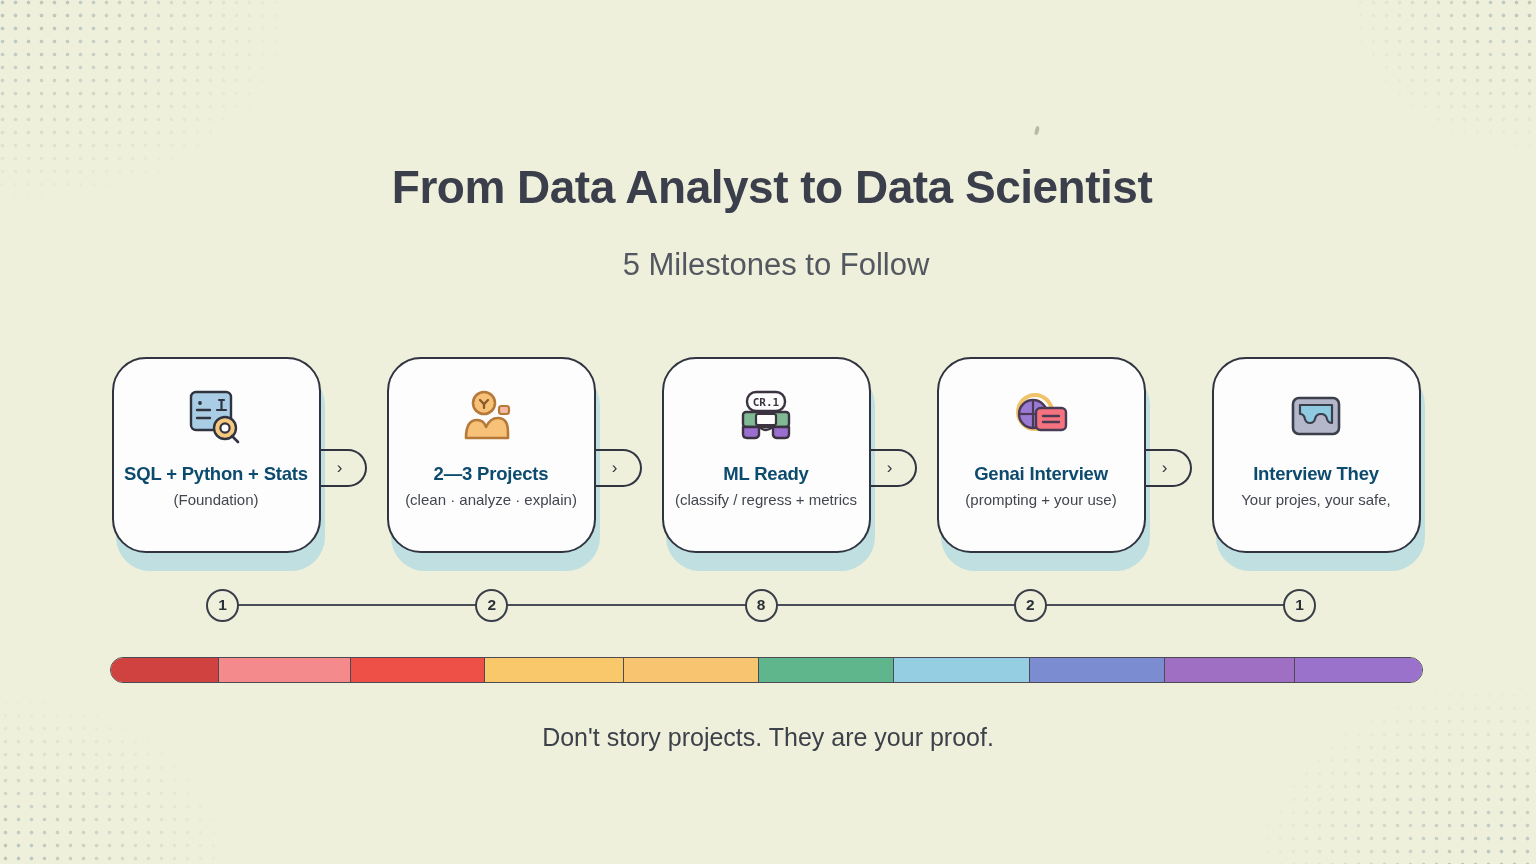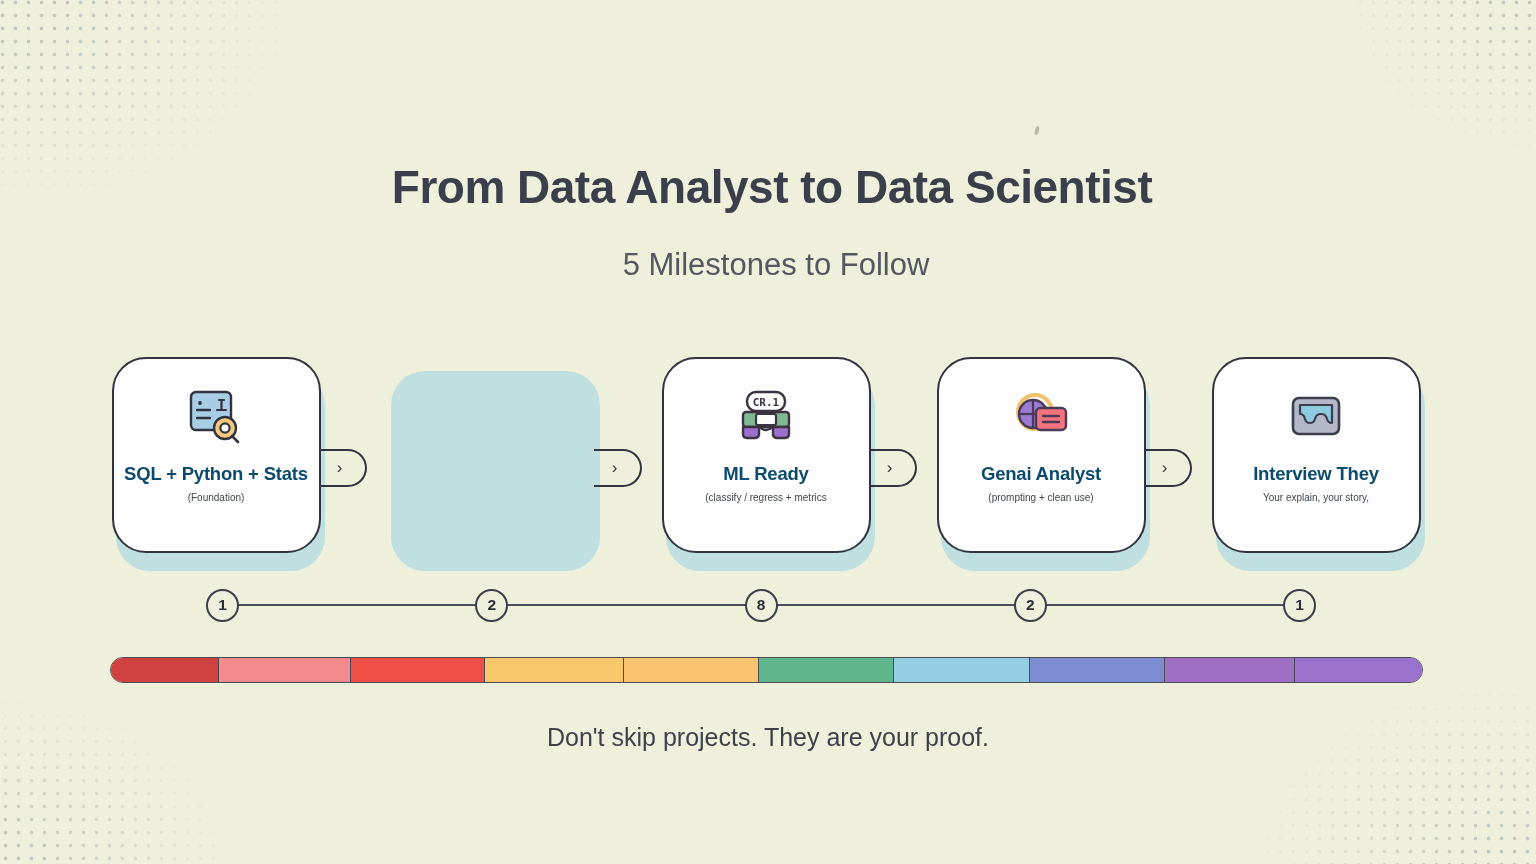--- a/index.html
+++ b/index.html
@@ -116,21 +116,21 @@
     font-weight: 700;
     color: #0c4a6e;
     letter-spacing: -0.2px;
     text-align: center;
     line-height: 1.1;
     white-space: nowrap;
   }
 
   .card-sub {
     margin-top: 8px;
-    font-size: 10px;
+    font-size: 15px;
     font-weight: 400;
     color: #42464f;
     text-align: center;
     line-height: 1.1;
     white-space: nowrap;
   }
 
   
   .connector {
     position: absolute;
@@ -256,20 +256,33 @@
         <div class="card-title">SQL + Python + Stats</div>
         <div class="card-sub">(Foundation)</div>
       </div>
       <div class="connector">
         <span>›</span>
       </div>
     </div>
 
     <div class="card-wrap">
       <div class="card-shadow"></div>
+      <div class="card">
+        <div class="icon-box">
+          <svg width="66" height="60" viewBox="0 0 66 60">
+            <circle cx="26" cy="15" r="11" fill="#f7c277" stroke="#b5793a" stroke-width="2.6"></circle>
+            <path d="M22 12 l4 4 l4 -4" fill="none" stroke="#8a5a2a" stroke-width="2.3" stroke-linecap="round"></path>
+            <line x1="26" y1="16" x2="26" y2="20" stroke="#8a5a2a" stroke-width="2.3" stroke-linecap="round"></line>
+            <rect x="41" y="18" width="10" height="8" rx="2.4" fill="#f2b9a4" stroke="#b5793a" stroke-width="2.2"></rect>
+            <path d="M8 50 q0 -18 11 -18 q7 0 9 7 q4 -9 12 -9 q10 0 10 14 l0 6 z" fill="#f7c277" stroke="#b5793a" stroke-width="2.6" stroke-linejoin="round"></path>
+          </svg>
+        </div>
+        <div class="card-title">2—3 Projects</div>
+        <div class="card-sub">(clean · analyze · explain)</div>
+      </div>
       <div class="connector">
         <span>›</span>
       </div>
     </div>
 
     <div class="card-wrap">
       <div class="card-shadow"></div>
       <div class="card">
         <div class="icon-box">
           <svg width="66" height="60" viewBox="0 0 66 60">
@@ -297,39 +310,39 @@
           <svg width="66" height="60" viewBox="0 0 66 60">
             <circle cx="27" cy="24" r="17" fill="none" stroke="#f0c36b" stroke-width="4"></circle>
             <circle cx="25" cy="26" r="14" fill="#9b7ad4" stroke="#4a3a56" stroke-width="2.4"></circle>
             <path d="M25 12 l0 28" stroke="#4a3a56" stroke-width="2.2"></path>
             <path d="M11 26 l28 0" stroke="#4a3a56" stroke-width="2.2"></path>
             <rect x="28" y="20" width="30" height="22" rx="4.5" fill="#f4737f" stroke="#4a3a56" stroke-width="2.4"></rect>
             <line x1="35" y1="28" x2="51" y2="28" stroke="#4a3a56" stroke-width="2.4" stroke-linecap="round"></line>
             <line x1="35" y1="34" x2="51" y2="34" stroke="#4a3a56" stroke-width="2.4" stroke-linecap="round"></line>
           </svg>
         </div>
-        <div class="card-title">Genai Analyst</div>
-        <div class="card-sub">(prompting + clean use)</div>
+        <div class="card-title">Genai Interview</div>
+        <div class="card-sub">(prompting + your use)</div>
       </div>
       <div class="connector">
         <span>›</span>
       </div>
     </div>
 
     <div class="card-wrap">
       <div class="card-shadow"></div>
       <div class="card">
         <div class="icon-box">
           <svg width="66" height="60" viewBox="0 0 66 60">
             <rect x="10" y="10" width="46" height="36" rx="6" fill="#b3b7c9" stroke="#3b3f4c" stroke-width="2.6"></rect>
             <path d="M17 17 l32 0 l0 18 q-4 0 -5 -4 q-1 -5 -6 -5 q-5 0 -6 5 q-1 4 -5 4 q-4 0 -5 -4 q-1 -5 -5 -5 z" fill="#8ecbe0" stroke="#3b3f4c" stroke-width="2.2" stroke-linejoin="round"></path>
           </svg>
         </div>
         <div class="card-title">Interview They</div>
-        <div class="card-sub">Your explain, your story,</div>
+        <div class="card-sub">Your projes, your safe,</div>
       </div>
     </div>
 
   </div>
 
   <div class="timeline">
     <div class="timeline-line"></div>
     <div class="tl-nodes">
       <div class="tl-node">1</div>
       <div class="tl-node">2</div>
@@ -345,15 +358,15 @@
       <div class="seg" style="background: rgb(238, 79, 70); width: 10.2%;"></div>
       <div class="seg" style="background: rgb(248, 200, 106); width: 10.6%;"></div>
       <div class="seg" style="background: rgb(248, 196, 112); width: 10.3%;"></div>
       <div class="seg" style="background: rgb(95, 182, 140); width: 10.3%;"></div>
       <div class="seg" style="background: rgb(149, 205, 227); width: 10.4%;"></div>
       <div class="seg" style="background: rgb(123, 141, 208); width: 10.3%;"></div>
       <div class="seg" style="background: rgb(159, 111, 196); width: 9.9%;"></div>
       <div class="seg" style="background: rgb(155, 114, 203); width: 9.7%;"></div>
     </div>
 
-  <div class="caption">Don't skip projects. They are your proof.</div>
+  <div class="caption">Don't story projects. They are your proof.</div>
 
 </div>
 
 </body></html>

